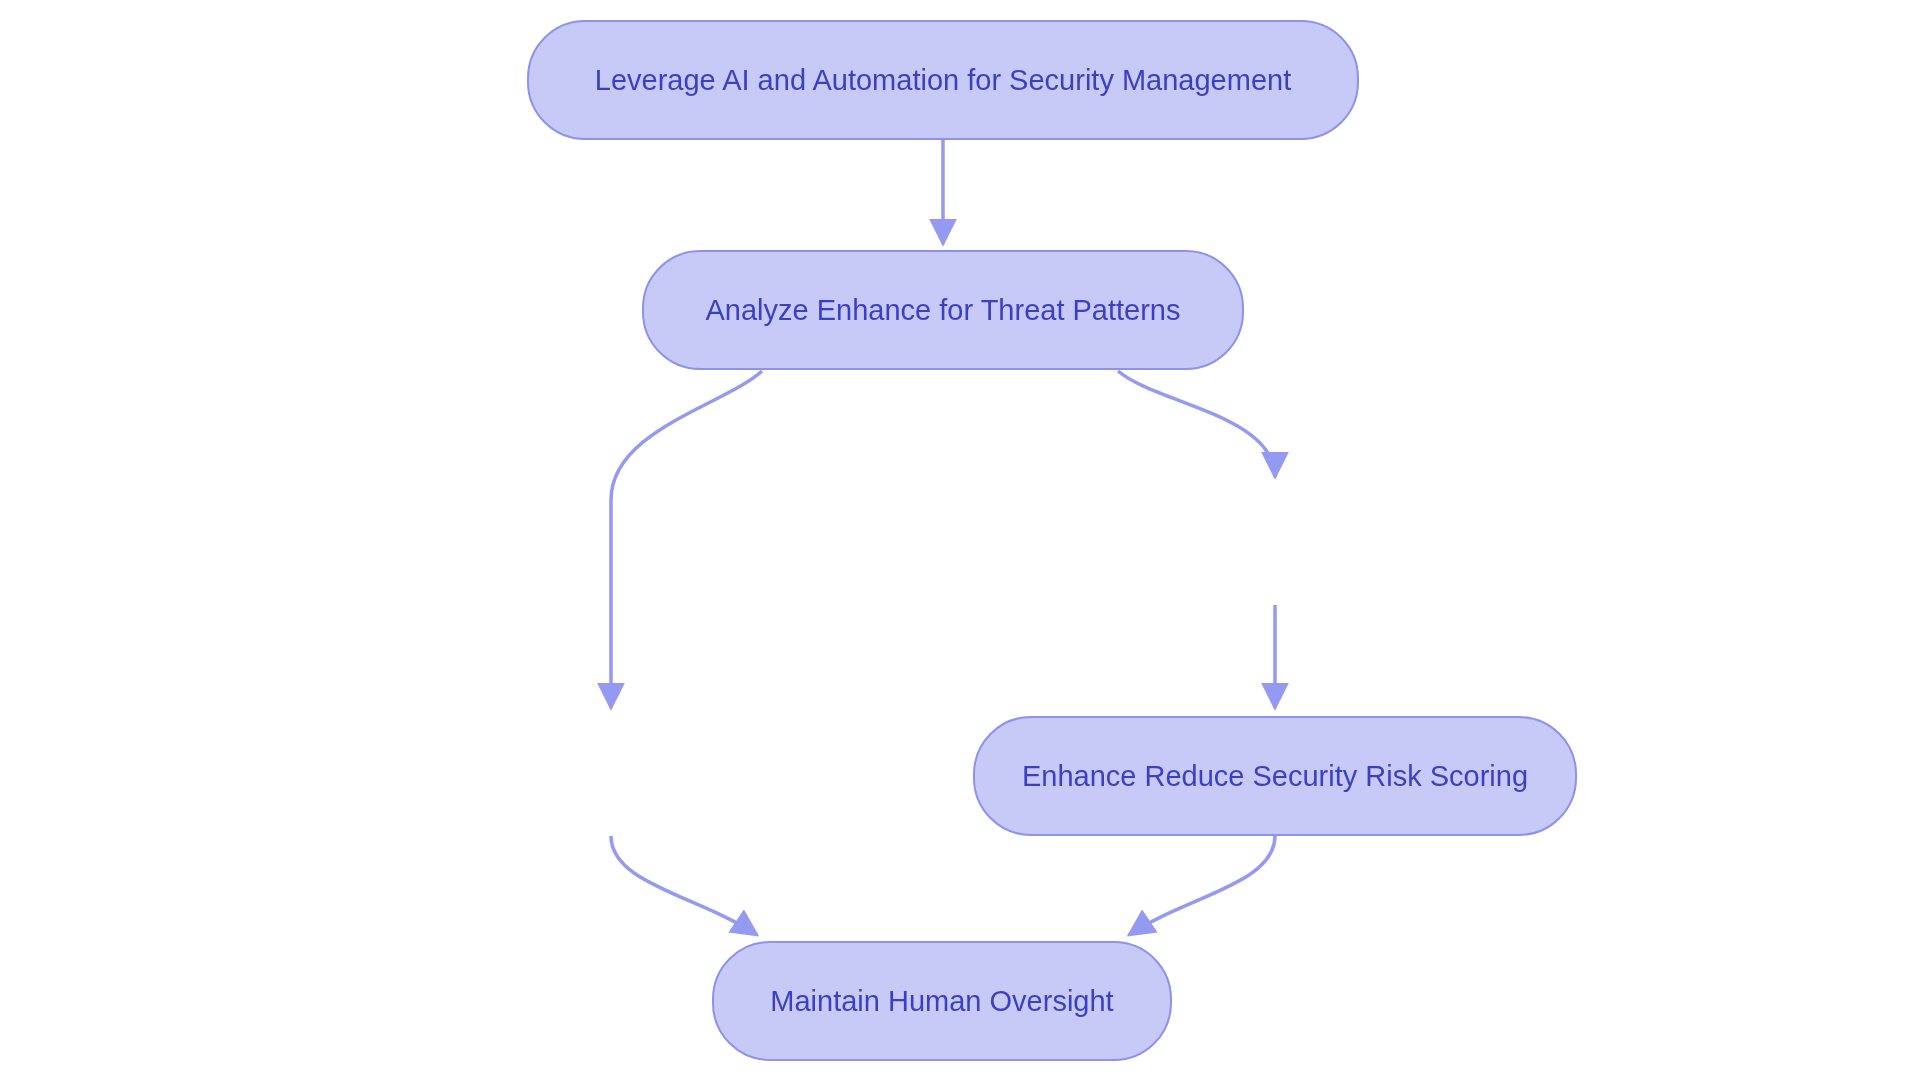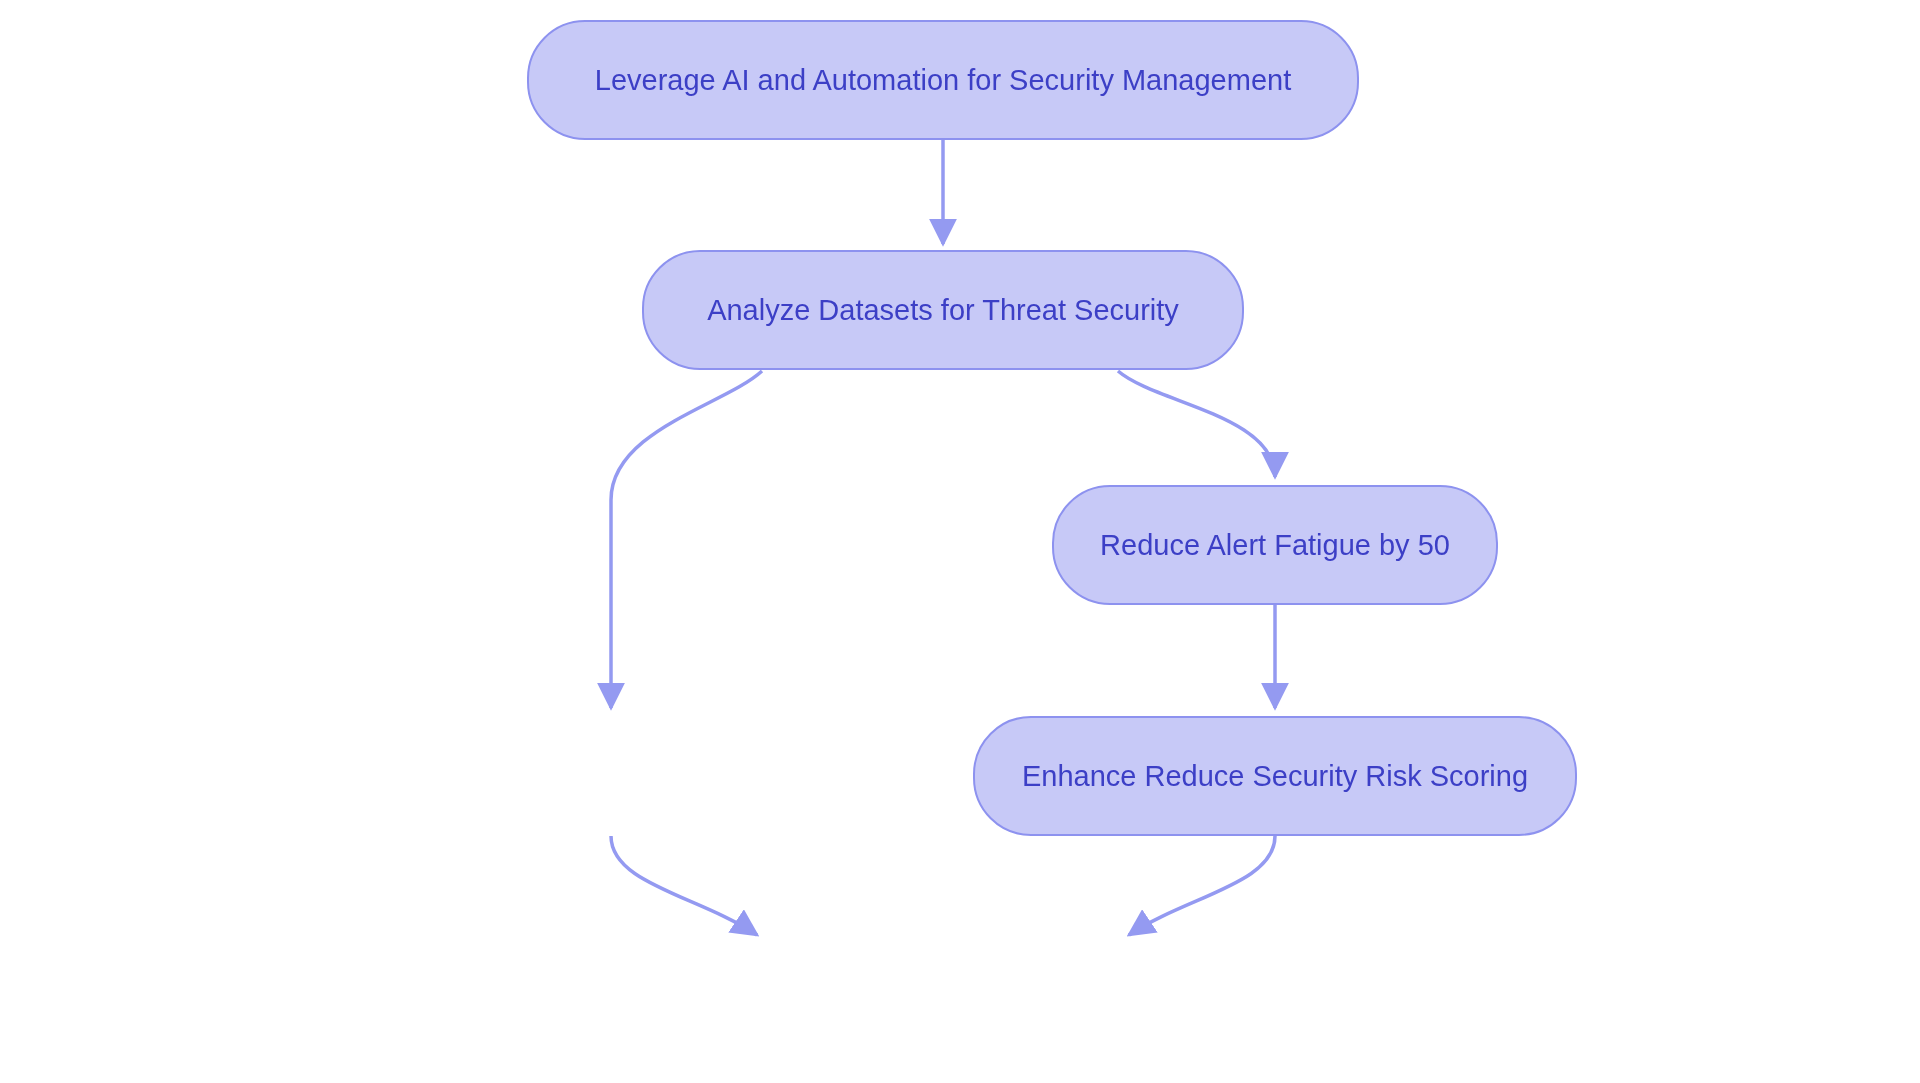--- a/index.html
+++ b/index.html
@@ -66,26 +66,26 @@
     <path class="edge" d="M 1275 605 L 1275 708" marker-end="url(#arrow)"></path>
     <path class="edge" d="M 611 836 C 611 884, 699 896, 757 935" marker-end="url(#arrow)"></path>
     <path class="edge" d="M 1275 836 C 1275 884, 1187 896, 1129 935" marker-end="url(#arrow)"></path>
   </svg>
 
   <div class="node" style="left:527px; top:20px; width:832px;">
     <span class="label">Leverage AI and Automation for Security Management</span>
   </div>
 
   <div class="node" style="left:642px; top:250px; width:602px;">
-    <span class="label">Analyze Datasets for Threat Security</span>
+    <span class="label">Analyze Enhance for Threat Patterns</span>
   </div>
 
-  <div class="node" style="left:1052px; top:485px; width:446px;">
-    <span class="label">Reduce Alert Fatigue by 50</span>
-  </div>
 
 
   <div class="node" style="left:973px; top:716px; width:604px;">
     <span class="label">Enhance Reduce Security Risk Scoring</span>
   </div>
 
+  <div class="node" style="left:712px; top:941px; width:460px;">
+    <span class="label">Maintain Human Oversight</span>
+  </div>
 
 </div>
 
 </body></html>

